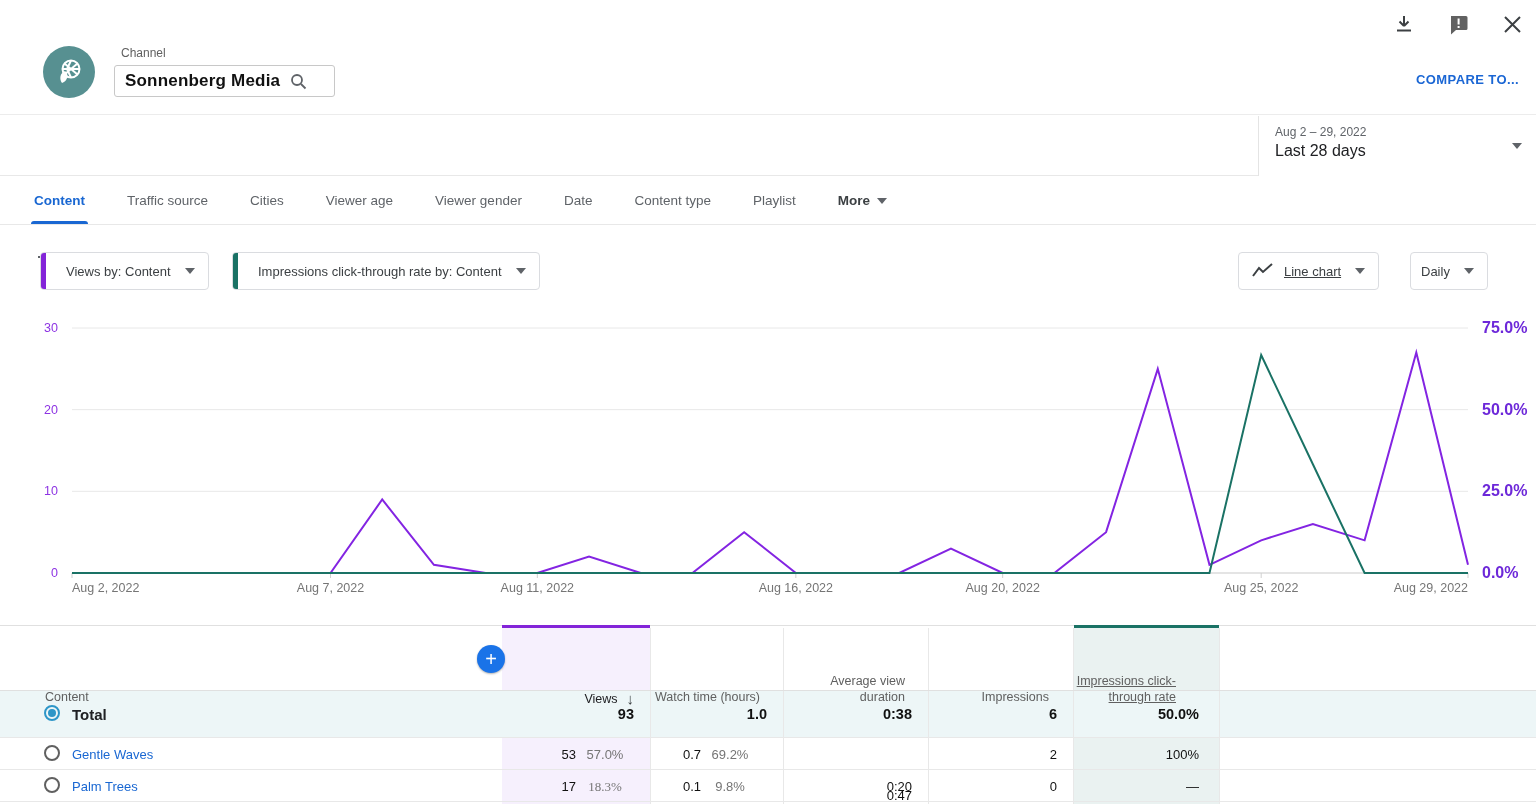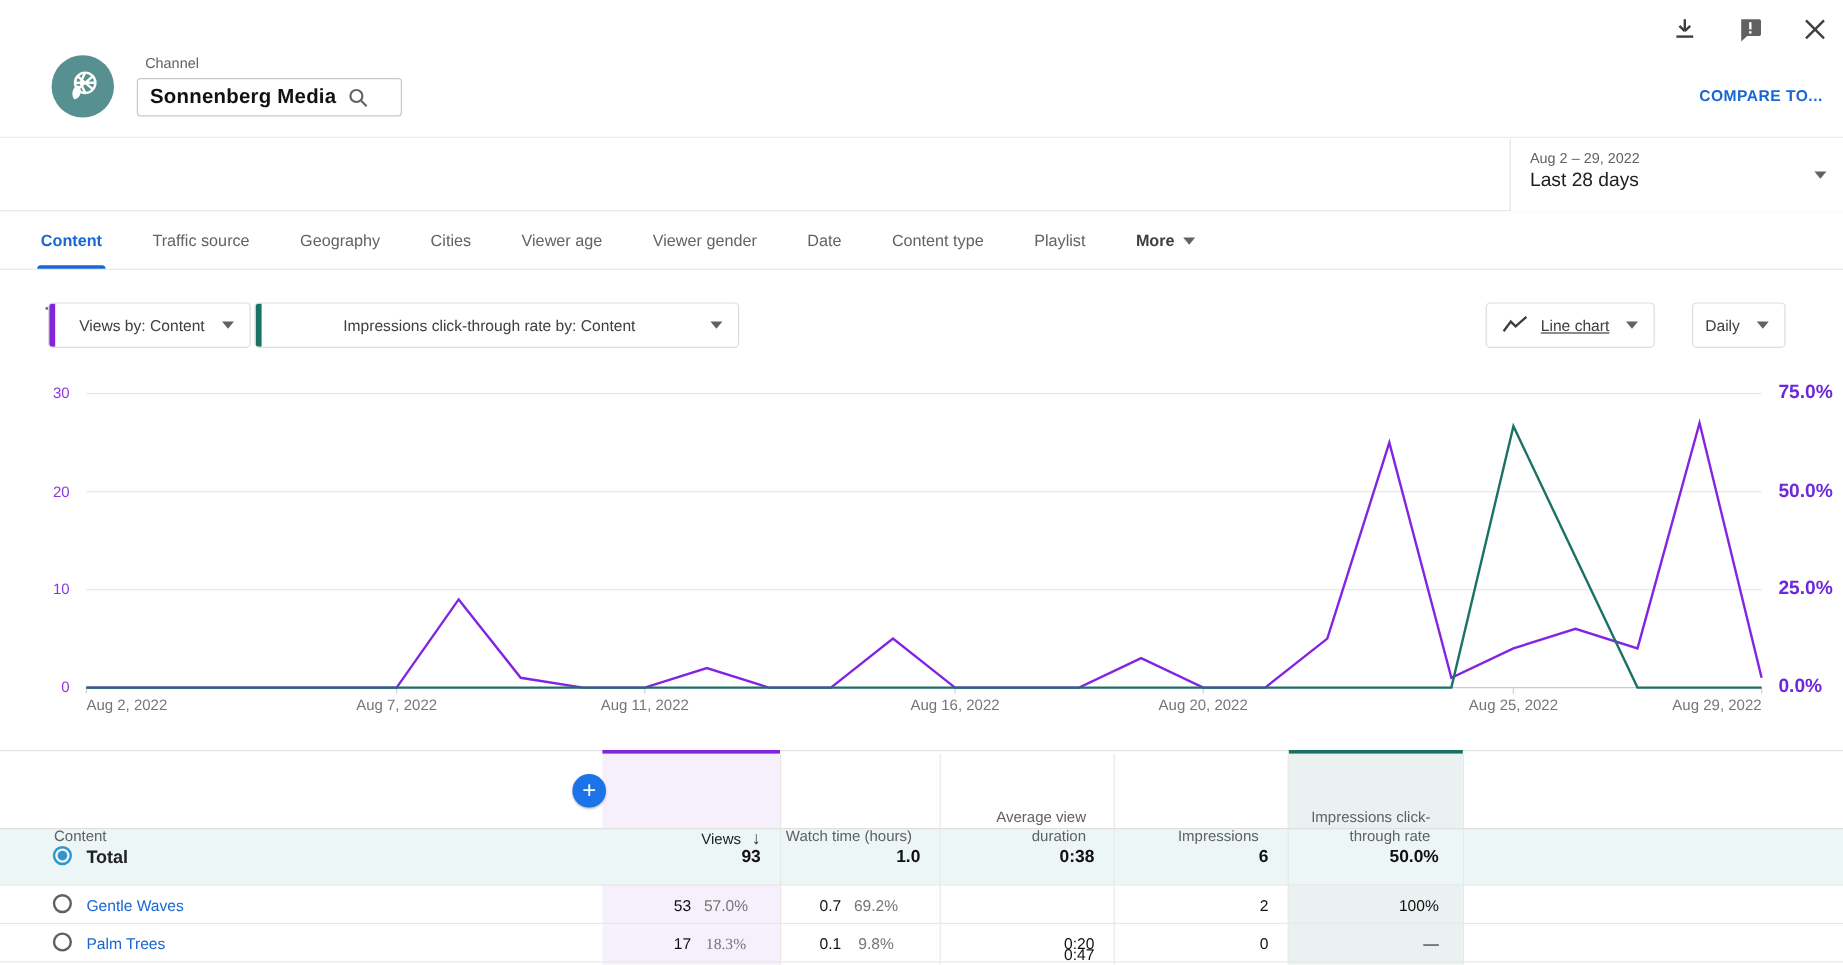--- a/index.html
+++ b/index.html
@@ -33,21 +33,21 @@
   .tab.active { color:#1967d2; font-weight:700; }
   .tab.active .underline { position:absolute; left:18px; right:18px; bottom:0; height:3px; background:#1967d2; border-radius:3px 3px 0 0; }
   .tab .caret { margin-left:7px; }
 
   
   .chip { position:absolute; top:252px; height:38px; border:1px solid #dadce0; border-radius:4px; background:#fff; display:flex; align-items:center; font-size:13px; color:#3c4043; overflow:hidden; }
   .chip .bar { width:5px; height:100%; flex:0 0 5px; }
   .chip .txt { padding:0 14px 0 20px; }
   .chip .caret { margin-right:13px; }
   #chip-views { left:40px; }
-  #chip-ctr { left:212px;gap:48px; }
+  #chip-ctr { left:232px; }
   #chip-charttype { left:1238px;text-decoration:underline; }
   #chip-granularity { left:1410px; }
   #chip-charttype .txt, #chip-granularity .txt { padding-left:10px; }
   #chip-charttype svg { margin-left:13px; }
 
   .caret { width:0; height:0; border-left:5px solid transparent; border-right:5px solid transparent; border-top:6px solid #5f6368; display:inline-block; }
 
   
   #chart { position:absolute; left:0; top:315px; width:1536px; height:290px; }
   #chart-svg { position:absolute; left:0; top:0; }
@@ -144,23 +144,20 @@
     <span class="caret"></span>
   </div>
 
   <div id="tabsbar">
     <div class="tab active">
         <span>Content</span>
         <span class="underline"></span>
       </div>
     <div class="tab">
         <span>Traffic source</span>
-      </div>
-    <div class="tab">
-        <span>Geography</span>
       </div>
     <div class="tab">
         <span>Cities</span>
       </div>
     <div class="tab">
         <span>Viewer age</span>
       </div>
     <div class="tab">
         <span>Viewer gender</span>
       </div>
@@ -258,21 +255,21 @@
       </div>
 
     <div class="hcell" id="h-content" style="left:45px; bottom:99px;">Content</div>
     <div class="hcell" id="h-views" style="right:902px;">
       <span class="lbl">Views</span>
       <span class="sort">↓</span>
     </div>
     <div class="hcell" style="right:776px; width:110px;">Watch time (hours)</div>
     <div class="hcell" style="right:631px; width:120px;">Average view duration</div>
     <div class="hcell" style="right:487px; width:120px;">Impressions</div>
-    <div class="hcell" style="right:344px; width:112px;">Impressions click-through rate</div>
+    <div class="hcell" style="right:360px; width:112px;text-decoration:underline;">Impressions click-through rate</div>
 
     <div>
       <span class="abs" style="left:44px; top:80px;"><span class="radio sel"><i></i></span></span>
       <span class="abs rowname" style="left:72px; top:81px; font-weight:700; font-size:15px;">Total</span>
       <span class="cellnum bold" style="right:902px; top:81px;">93</span>
       <span class="cellnum bold" style="right:769px; top:81px;">1.0</span>
       <span class="cellnum bold" style="right:624px; top:81px;">0:38</span>
       <span class="cellnum bold" style="right:479px; top:81px;">6</span>
       <span class="cellnum bold" style="right:337px; top:81px;">50.0%</span>
     </div>

